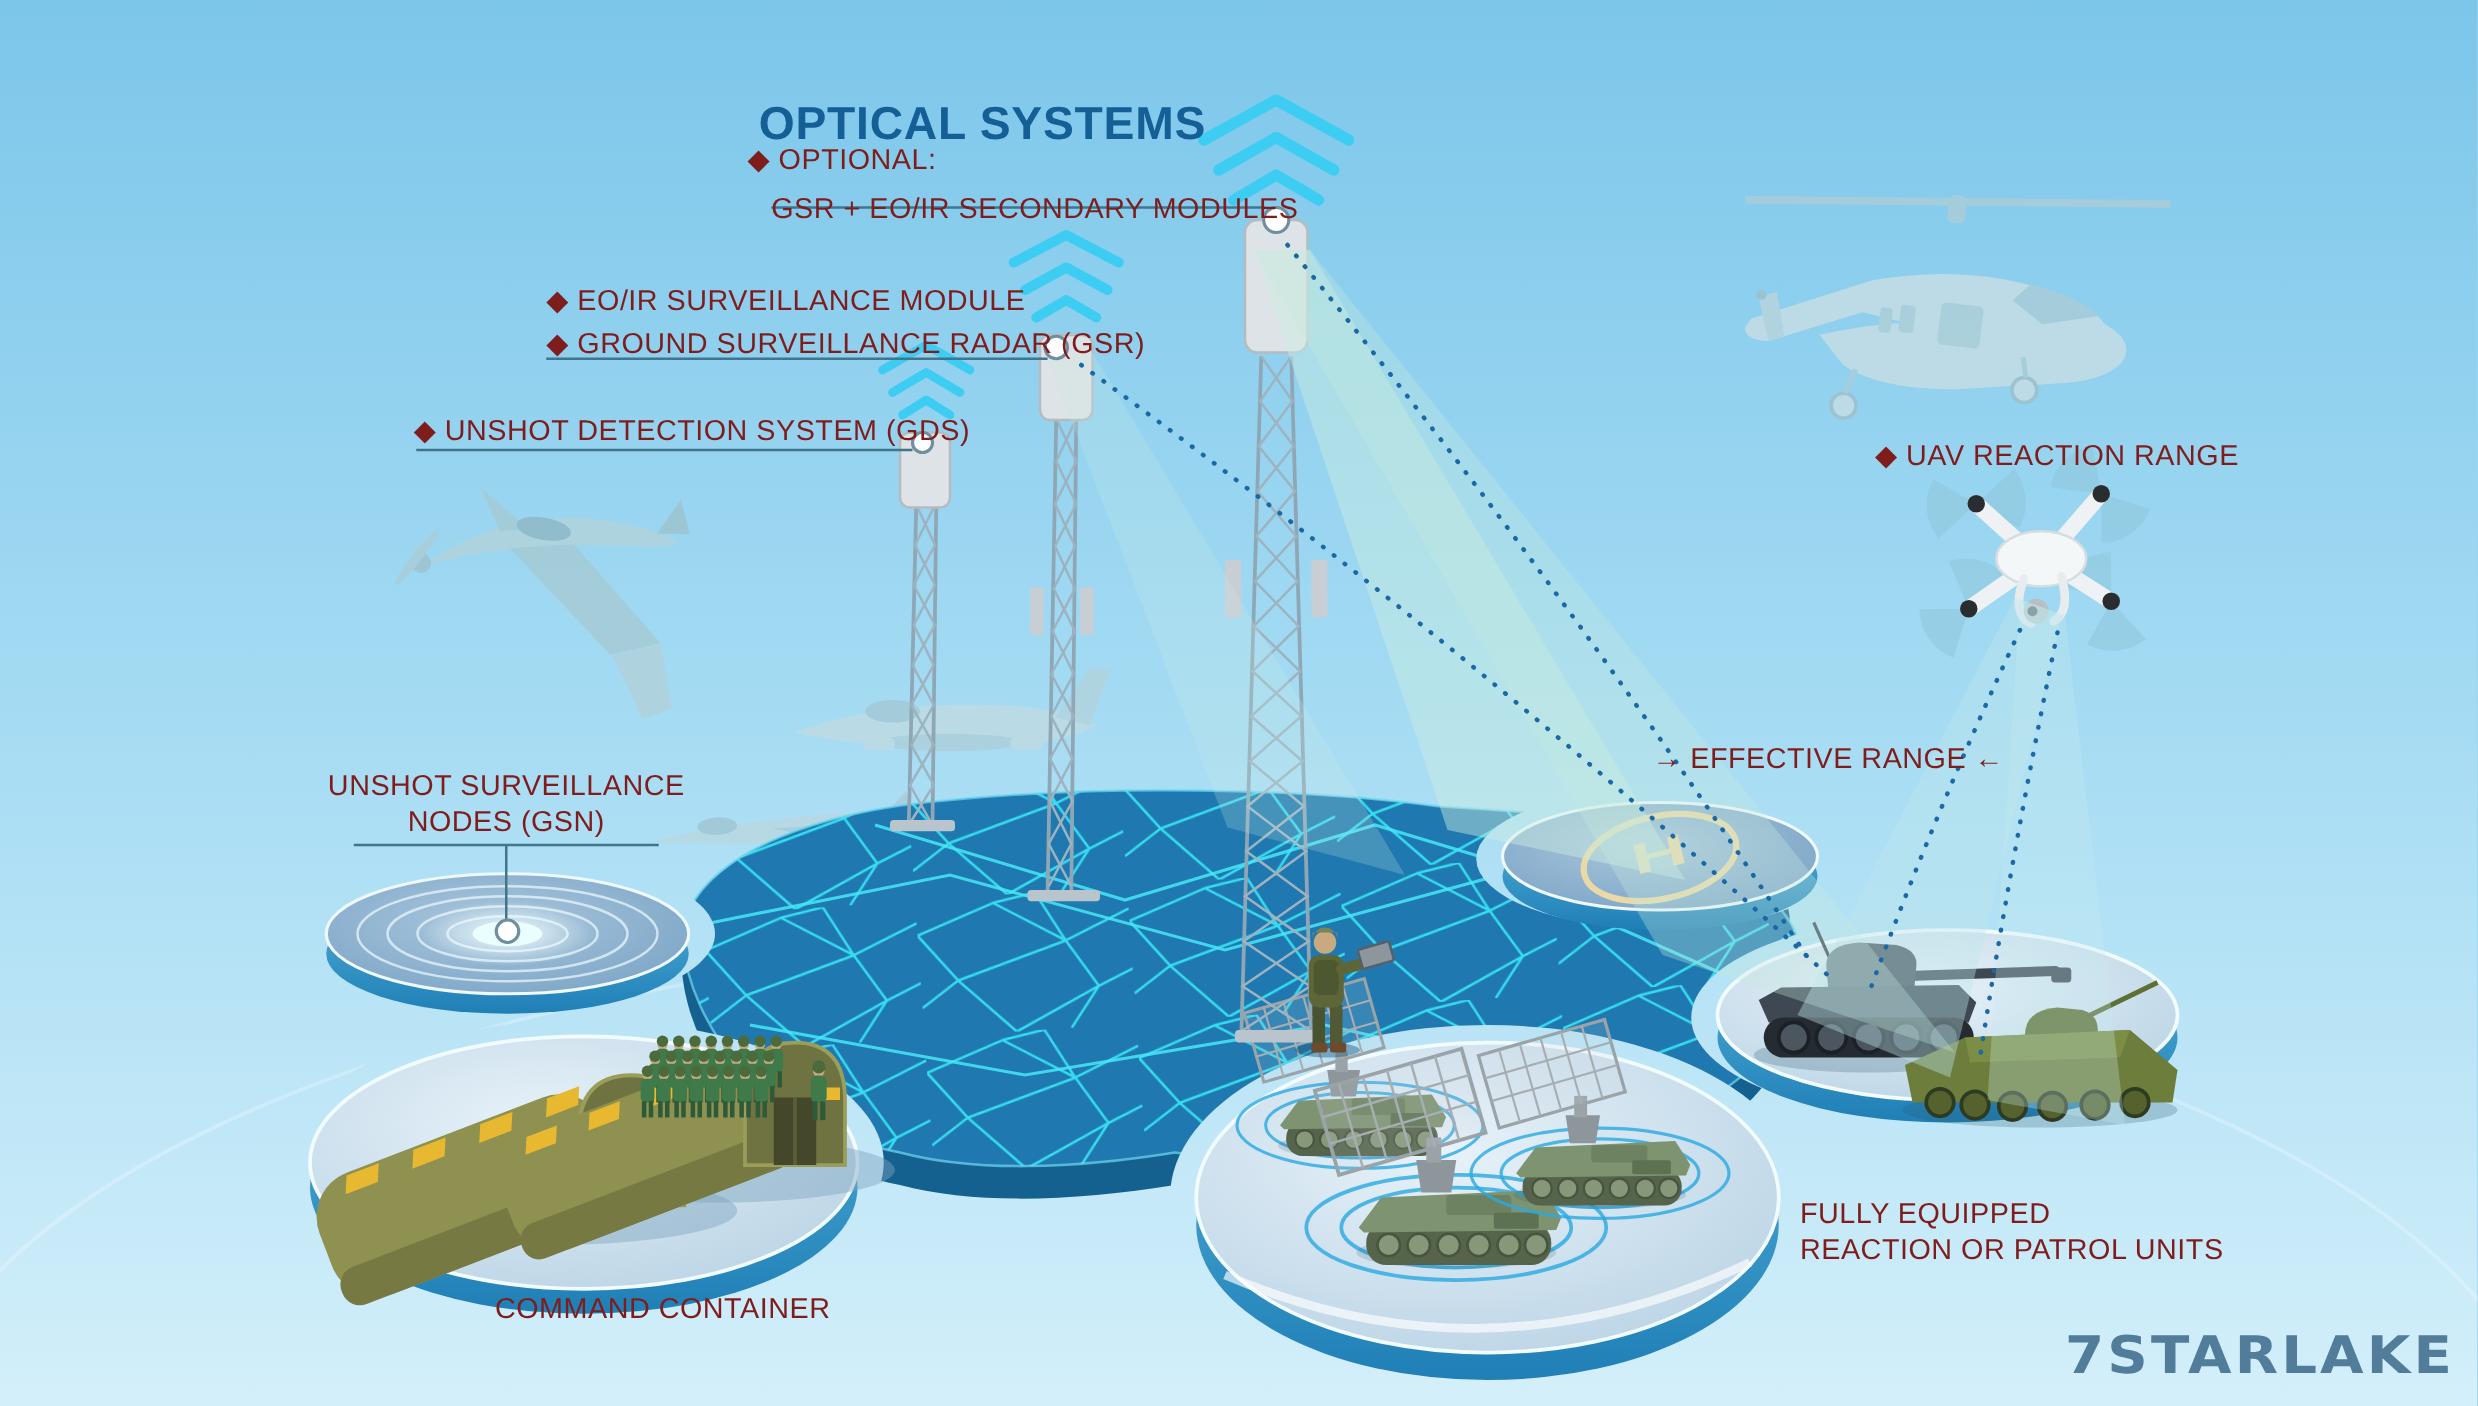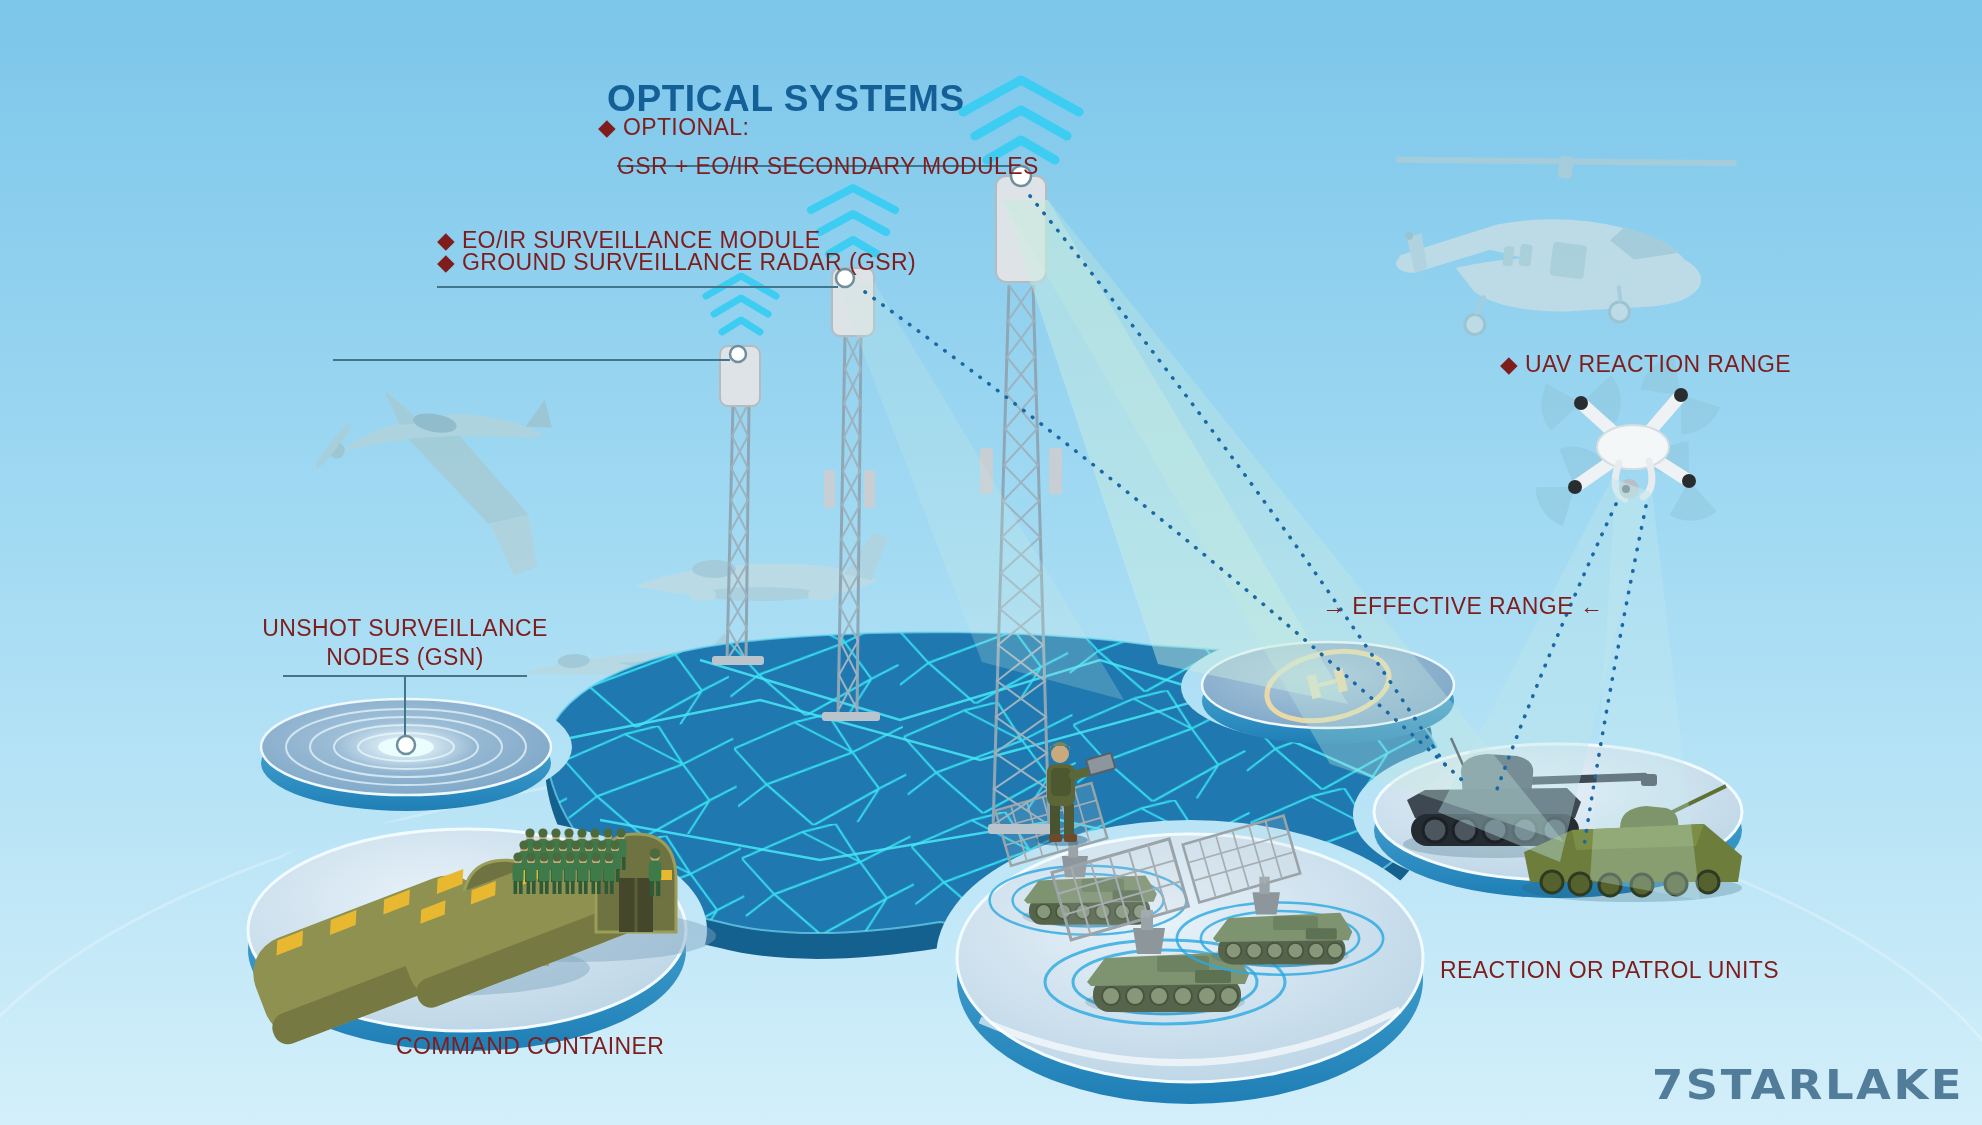--- a/index.html
+++ b/index.html
@@ -435,33 +435,35 @@
     <circle cx="738" cy="354" r="8"></circle>
     <circle cx="406" cy="745" r="9"></circle>
   </g>
 </svg>
 
 <div class="label title" style="left:607px;top:76px;">OPTICAL SYSTEMS</div>
 <div class="label" style="left:598px;top:113px;">◆ OPTIONAL:</div>
 <div class="label" style="left:617px;top:140px;margin-top:12px;">GSR + EO/IR SECONDARY MODULES</div>
 
 <div class="label" style="left:437px;top:226px;">◆ EO/IR SURVEILLANCE MODULE</div>
-<div class="label" style="left:437px;top:248px;">◆ GROUND SURVEILLANCE RADAR (GSR)</div>
-
+<div class="label" style="left:437px;top:260px;">◆ GROUND SURVEILLANCE RADAR (GSR)</div>
+
+<div class="label" style="left:331px;top:330px;">◆ UNSHOT DETECTION SYSTEM (GDS)</div>
 
 <div class="label center" style="left:255px;top:614px;width:300px;">
   <div>UNSHOT SURVEILLANCE</div>
   <div>NODES (GSN)</div>
 </div>
 
 <div class="label" style="left:1500px;top:350px;">◆ UAV REACTION RANGE</div>
 
 <div class="label" style="left:1322px;top:592px;">→ EFFECTIVE RANGE ←</div>
 
 <div class="label" style="left:396px;top:1032px;text-align:center;">COMMAND CONTAINER</div>
 
 <div class="label" style="left:1440px;top:956px;">
+  <div>FULLY EQUIPPED</div>
   <div>REACTION OR PATROL UNITS</div>
 </div>
 
 <div class="logo" style="left:1652px;top:1058px;">7STARLAKE</div>
 
 </div>
 
 </body></html>

